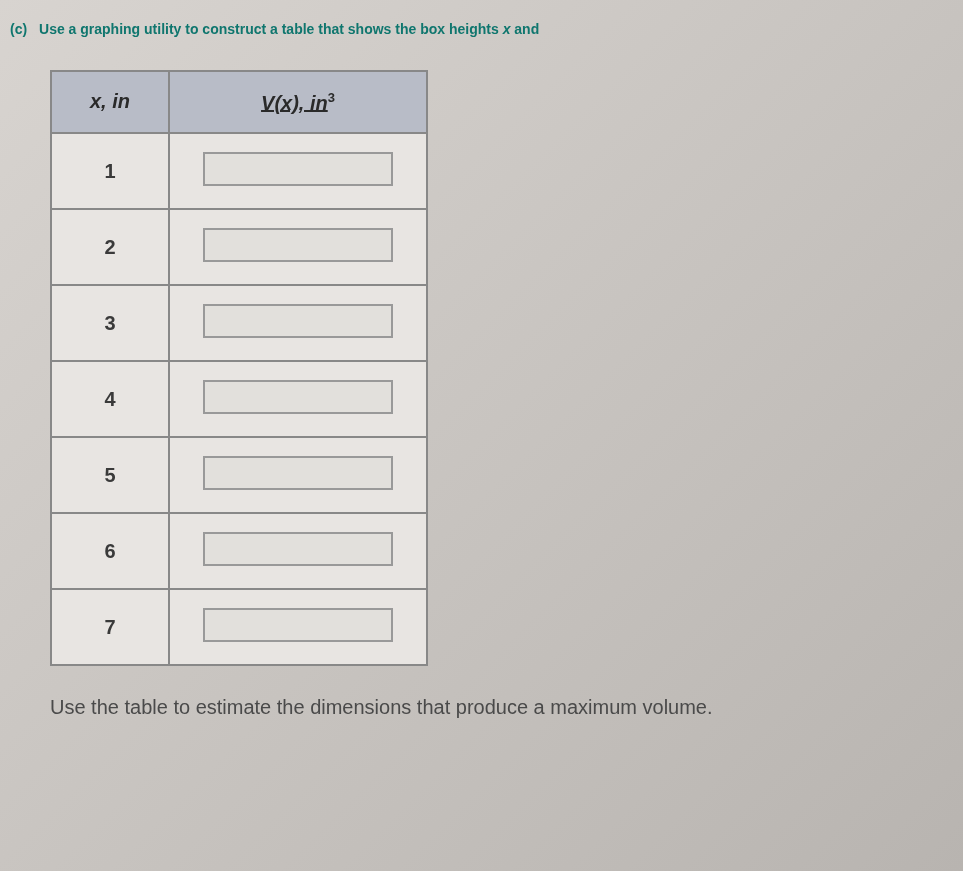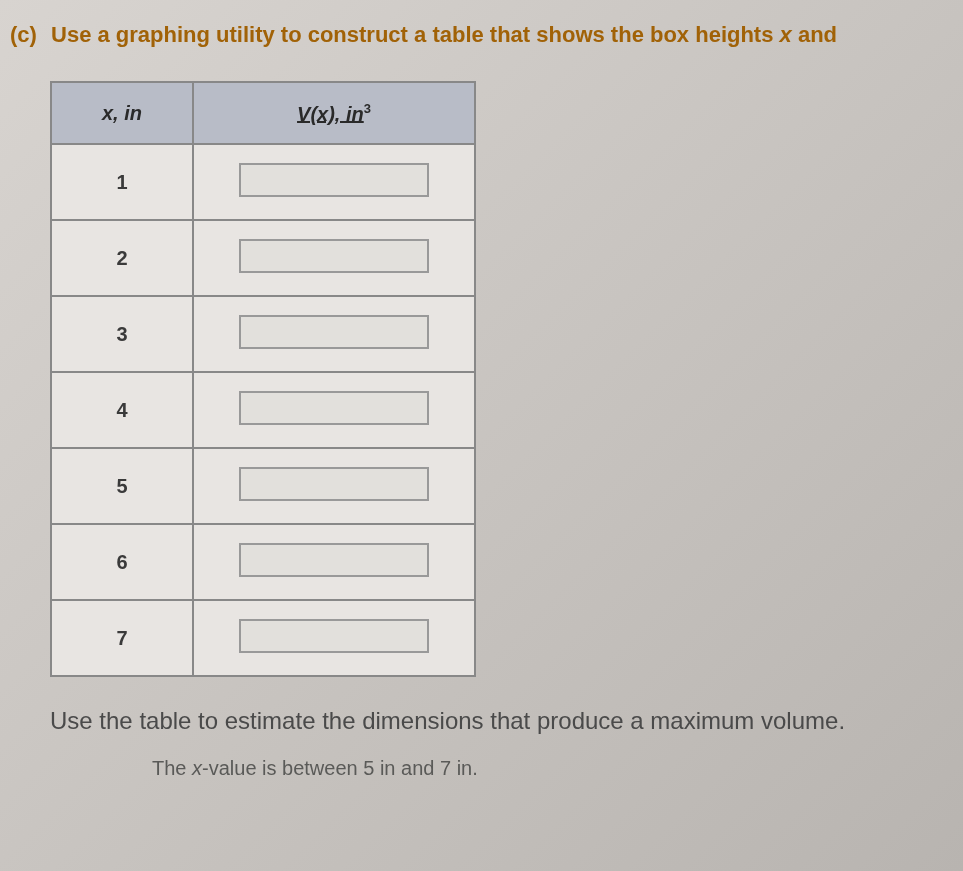--- a/index.html
+++ b/index.html
@@ -7,23 +7,23 @@
     padding: 20px 10px;
     width: 963px;
     height: 871px;
     box-sizing: border-box;
     background: linear-gradient(135deg, #d8d4d0 0%, #c8c4c0 50%, #b8b4b0 100%);
     font-family: Arial, Helvetica, sans-serif;
     color: #3a3a3a;
     overflow: hidden;
   }
   .question-line {
-    font-size: 22px;
+    font-size: 14px;
     font-weight: bold;
-    color: #a16207;
+    color: #0f766e;
     margin-bottom: 30px;
     line-height: 1.4;
   }
   .part-label {
     display: inline-block;
     margin-right: 8px;
   }
   .q-text { font-style: normal; }
   .q-text .ital { font-style: italic; }
 
@@ -37,21 +37,21 @@
   }
   table.data th, table.data td {
     border: 2px solid #888;
     text-align: center;
     vertical-align: middle;
   }
   table.data th {
     background: #b8bcc7;
     font-weight: bold;
     font-size: 20px;
-    padding: 18px 20px;
+    padding: 18px 8px;
     font-style: italic;
     color: #2a2a2a;
   }
   table.data th.col-x { width: 100px; }
   table.data th.col-v { width: 240px; font-style: normal; }
   table.data th .var { font-style: italic; text-decoration: underline; }
   table.data th sup { font-size: 13px; }
   table.data td {
     height: 72px;
     font-size: 20px;
@@ -62,21 +62,21 @@
     display: inline-block;
     width: 190px;
     height: 34px;
     border: 2px solid #999;
     background: #e2e0dc;
     box-sizing: border-box;
   }
 
   .follow-text {
     margin-left: 40px;
-    font-size: 24px;
+    font-size: 20px;
     color: #4a4a4a;
     margin-bottom: 22px;
   }
 
   .options {
     margin-left: 110px;
   }
   .option-row {
     display: flex;
     align-items: center;
@@ -167,19 +167,13 @@
         <td>7</td>
         <td><span class="vcell-input"></span></td>
       </tr>
     </tbody>
   </table>
 </div>
 
 <div class="follow-text">Use the table to estimate the dimensions that produce a maximum volume.</div>
 
 <div class="options">
-  <div class="option-row">
-    <span class="radio none"></span>
-    <span class="opt-text">
-      <span>The </span><span class="ital">x</span><span>-value is between </span><span>5</span><span> in and </span><span>7</span><span> in.</span>
-    </span>
-  </div>
 </div>
 
 </body></html>

